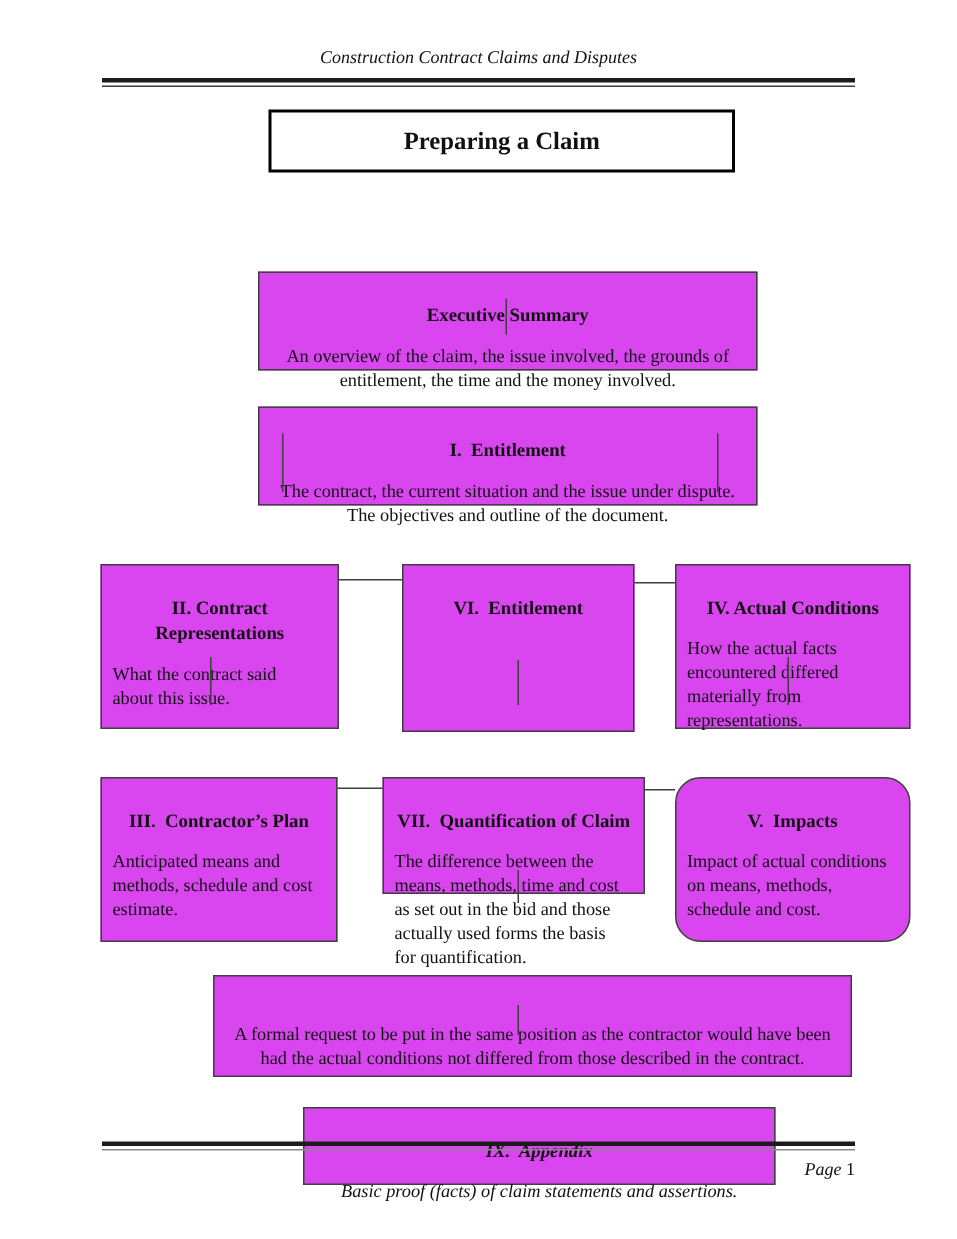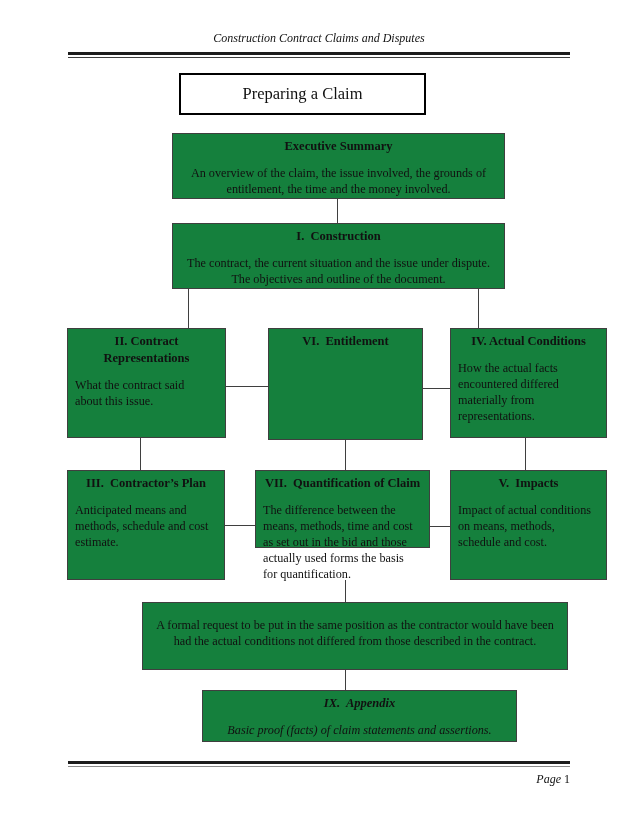--- a/index.html
+++ b/index.html
@@ -16,28 +16,28 @@
     position:absolute;height:2px;
     border-top:3px solid #1c1c1c;border-bottom:1px solid #3d3d3d;
   }
   .rule-header{left:68px;top:52px;width:502px;}
   .rule-footer{left:68px;top:761px;width:502px;border-bottom-color:#8a8a8a;}
   .footer-text{
     position:absolute;top:772px;right:68px;font-size:12px;line-height:15px;text-align:right;
   }
   .footer-text .lbl{font-style:italic;margin-right:3px;}
   .title-box{
-    position:absolute;left:179px;top:73px;width:247px;height:42px;
+    position:absolute;left:179px;top:73px;width:311px;height:42px;
     border:2.5px solid #000000;box-sizing:border-box;background:#ffffff;
     display:flex;align-items:center;justify-content:center;
-    font-weight:normal;font-size:16.5px;
+    font-weight:bold;font-size:16.5px;
   }
   .node{
-    position:absolute;border:1px solid #3f3f3f;background:#15803d;
-    box-sizing:border-box;padding:4px 7px;
+    position:absolute;border:1px solid #3f3f3f;background:#d946ef;
+    box-sizing:border-box;padding:20px 7px;margin-top:48px;
   }
   .node-head{
     font-weight:bold;text-align:center;font-size:12.5px;line-height:17px;
     white-space:pre-wrap;
   }
   .node-body{
     margin-top:10px;font-size:12.2px;line-height:16px;white-space:pre-wrap;
   }
   .node-body.center{text-align:center;}
   .node-body.left{text-align:left;}
@@ -57,21 +57,21 @@
       <span>Preparing a Claim</span>
     </div>
 
     <div class="node" style="left:172px;top:133px;width:333px;height:66px;">
       <div class="node-head">Executive Summary</div>
       <div class="node-body center">An overview of the claim, the issue involved, the grounds of
 entitlement, the time and the money involved.</div>
     </div>
 
     <div class="node" style="left:172px;top:223px;width:333px;height:66px;">
-      <div class="node-head">I.  Construction</div>
+      <div class="node-head">I.  Entitlement</div>
       <div class="node-body center">The contract, the current situation and the issue under dispute.
 The objectives and outline of the document.</div>
     </div>
 
     <div class="node" style="left:67px;top:328px;width:159px;height:110px;">
       <div class="node-head">II. Contract
 Representations</div>
       <div class="node-body left">What the contract said
 about this issue.</div>
     </div>
@@ -97,21 +97,21 @@
 
     <div class="node" style="left:255px;top:470px;width:175px;height:78px;">
       <div class="node-head">VII.  Quantification of Claim</div>
       <div class="node-body left">The difference between the
 means, methods, time and cost
 as set out in the bid and those
 actually used forms the basis
 for quantification.</div>
     </div>
 
-    <div class="node" style="left:450px;top:470px;width:157px;height:110px;">
+    <div class="node" style="left:450px;top:470px;width:157px;height:110px;border-radius:17px;">
       <div class="node-head">V.  Impacts</div>
       <div class="node-body left">Impact of actual conditions
 on means, methods,
 schedule and cost.</div>
     </div>
 
     <div class="node" style="left:142px;top:602px;width:426px;height:68px;">
       <div class="node-body center">A formal request to be put in the same position as the contractor would have been
 had the actual conditions not differed from those described in the contract.</div>
     </div>

